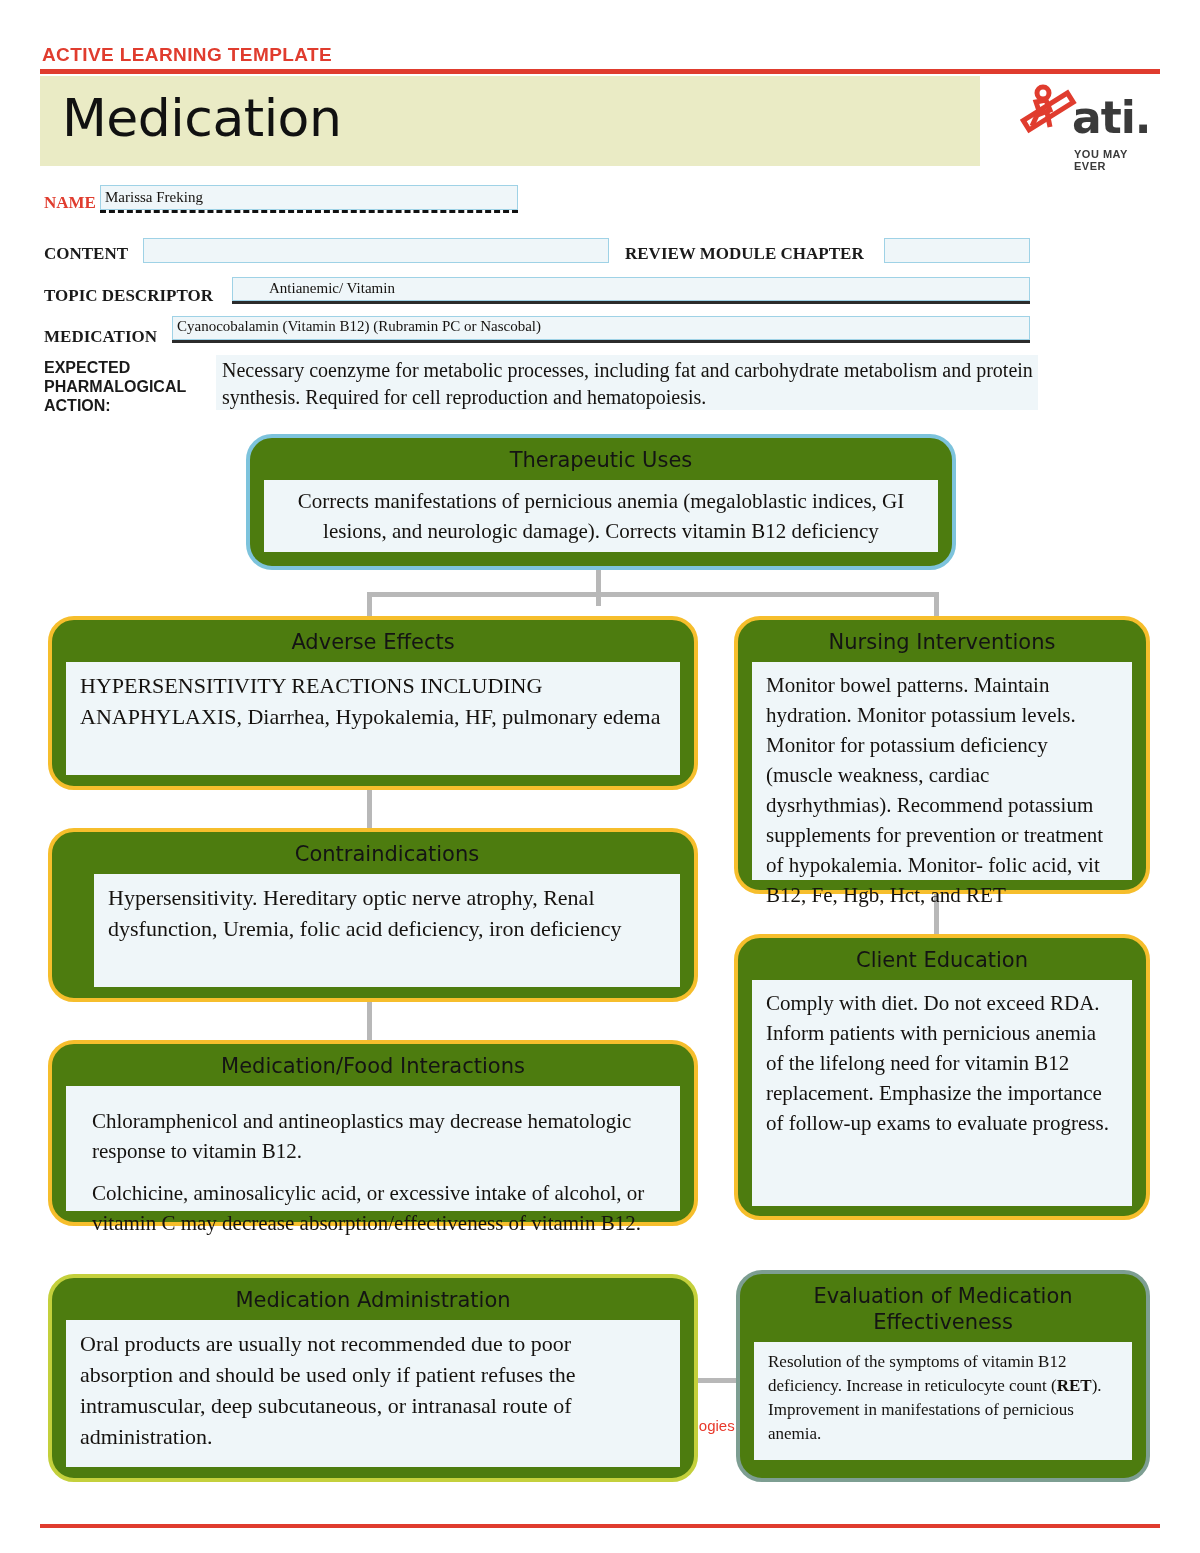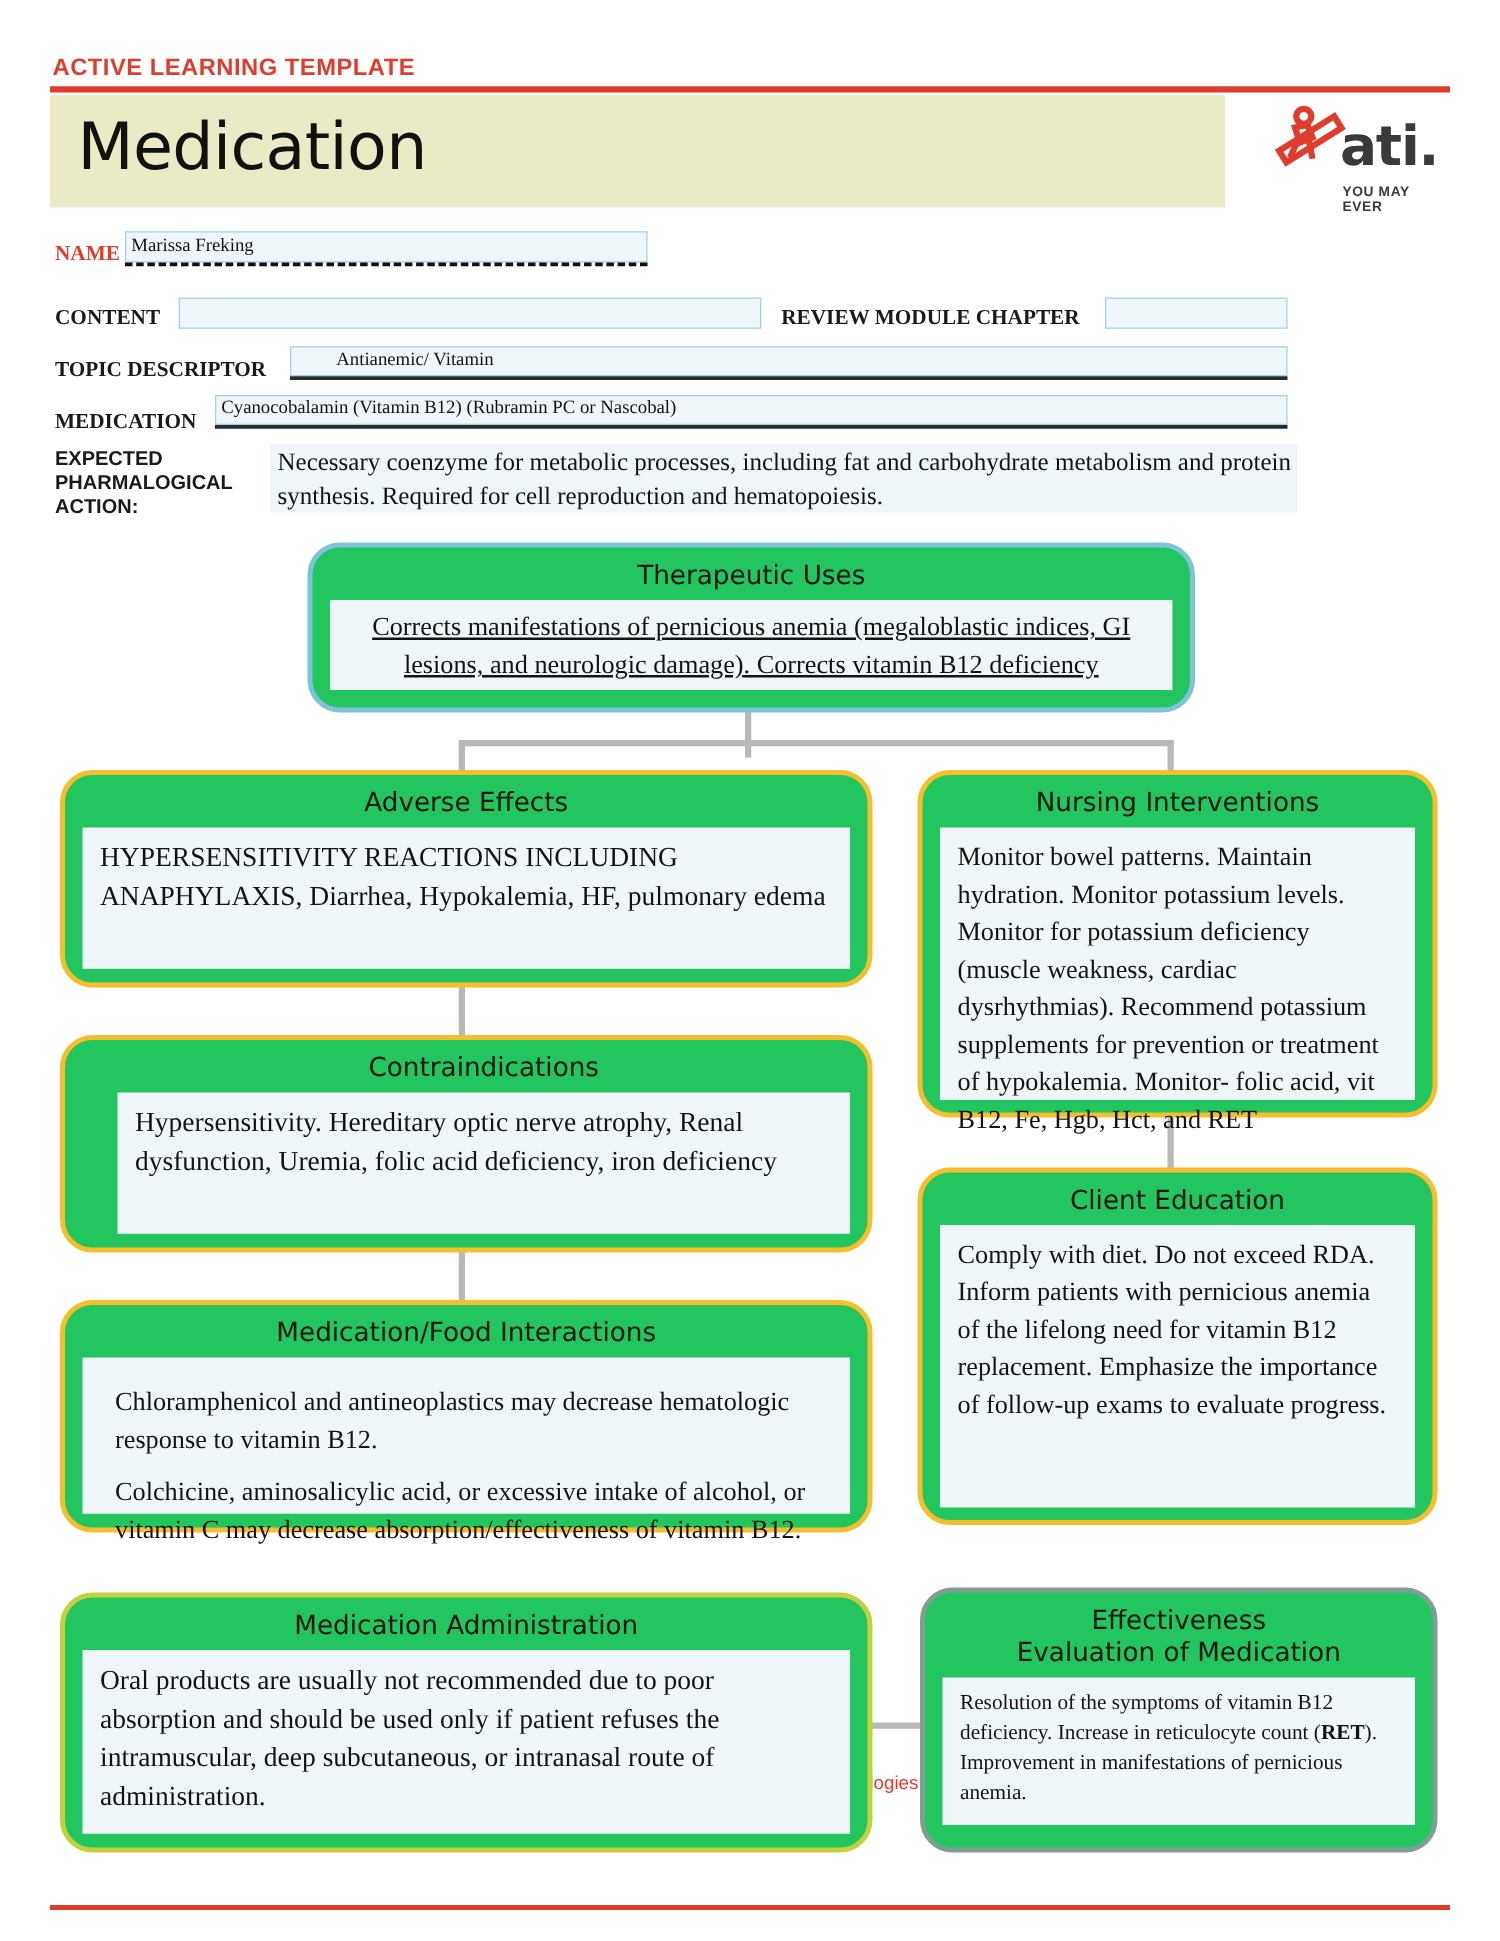--- a/index.html
+++ b/index.html
@@ -150,21 +150,21 @@
     font-weight: bold;
     font-size: 16px;
     line-height: 19px;
     color: #1a1a1a;
   }
 
   
   .node {
     position: absolute;
     box-sizing: border-box;
-    background: #22c55e;
+    background: #4d7c0f;
     border-radius: 26px;
     border-style: solid;
     border-width: 4px;
     z-index: 3;
   }
   .node-title {
     text-align: center;
     font-family: "DejaVu Sans", sans-serif;
     font-size: 21px;
     color: #141414;
@@ -276,21 +276,21 @@
 
   <div class="conn" style="left:367px; top:786px; width:5px; height:48px;"></div>
   <div class="conn" style="left:367px; top:998px; width:5px; height:48px;"></div>
 
   <div class="conn" style="left:934px; top:890px; width:5px; height:50px;"></div>
 
   <div class="conn" style="left:692px; top:1378px; width:52px; height:5px;"></div>
 
   <div class="node n-blue" style="left:246px; top:434px; width:710px; height:136px;">
     <div class="node-title">Therapeutic Uses</div>
-    <div class="node-body" style="height:72px; padding:6px 16px; font-size:21px; line-height:30px; text-align:center;text-decoration:underline;">Corrects manifestations of pernicious anemia (megaloblastic indices, GI lesions, and neurologic damage). Corrects vitamin B12 deficiency</div>
+    <div class="node-body" style="height:72px; padding:6px 16px; font-size:21px; line-height:30px; text-align:center;">Corrects manifestations of pernicious anemia (megaloblastic indices, GI lesions, and neurologic damage). Corrects vitamin B12 deficiency</div>
   </div>
 
   <div class="node n-yellow" style="left:48px; top:616px; width:650px; height:174px;">
     <div class="node-title">Adverse Effects</div>
     <div class="node-body" style="height:113px; padding:8px 14px; font-size:22px; line-height:31px;">HYPERSENSITIVITY REACTIONS INCLUDING ANAPHYLAXIS, Diarrhea, Hypokalemia, HF, pulmonary edema</div>
   </div>
 
   <div class="node n-yellow" style="left:734px; top:616px; width:416px; height:278px;">
     <div class="node-title">Nursing Interventions</div>
     <div class="node-body" style="height:218px; padding:8px 14px; font-size:21px; line-height:30px;">Monitor bowel patterns. Maintain hydration. Monitor potassium levels. Monitor for potassium deficiency (muscle weakness, cardiac dysrhythmias). Recommend potassium supplements for prevention or treatment of hypokalemia. Monitor- folic acid, vit B12, Fe, Hgb, Hct, and RET</div>
@@ -314,22 +314,22 @@
     </div>
   </div>
 
   <div class="node n-olive" style="left:48px; top:1274px; width:650px; height:208px;">
     <div class="node-title">Medication Administration</div>
     <div class="node-body" style="height:147px; padding:8px 14px; font-size:22px; line-height:31px;">Oral products are usually not recommended due to poor absorption and should be used only if patient refuses the intramuscular, deep subcutaneous, or intranasal route of administration.</div>
   </div>
 
   <div class="node n-sage" style="left:736px; top:1270px; width:414px; height:212px;">
     <div class="node-title">
+      <div>Evaluation of Medication</div>
       <div>Effectiveness</div>
-      <div>Evaluation of Medication</div>
     </div>
     <div class="node-body" style="height:118px; padding:8px 14px; font-size:17px; line-height:24px;">
       <span>Resolution of the symptoms of vitamin B12 deficiency. Increase in reticulocyte count (</span><b>RET</b><span>). Improvement in manifestations of pernicious anemia.</span>
     </div>
   </div>
 
   <div class="footer-text">
     <span>www.atitesting.com</span><span class="sp"></span><span>© 2013 Assessment Technologies Institute</span><sup>®</sup><span>, Inc.</span>
   </div>
   <div class="bottom-rule"></div>

